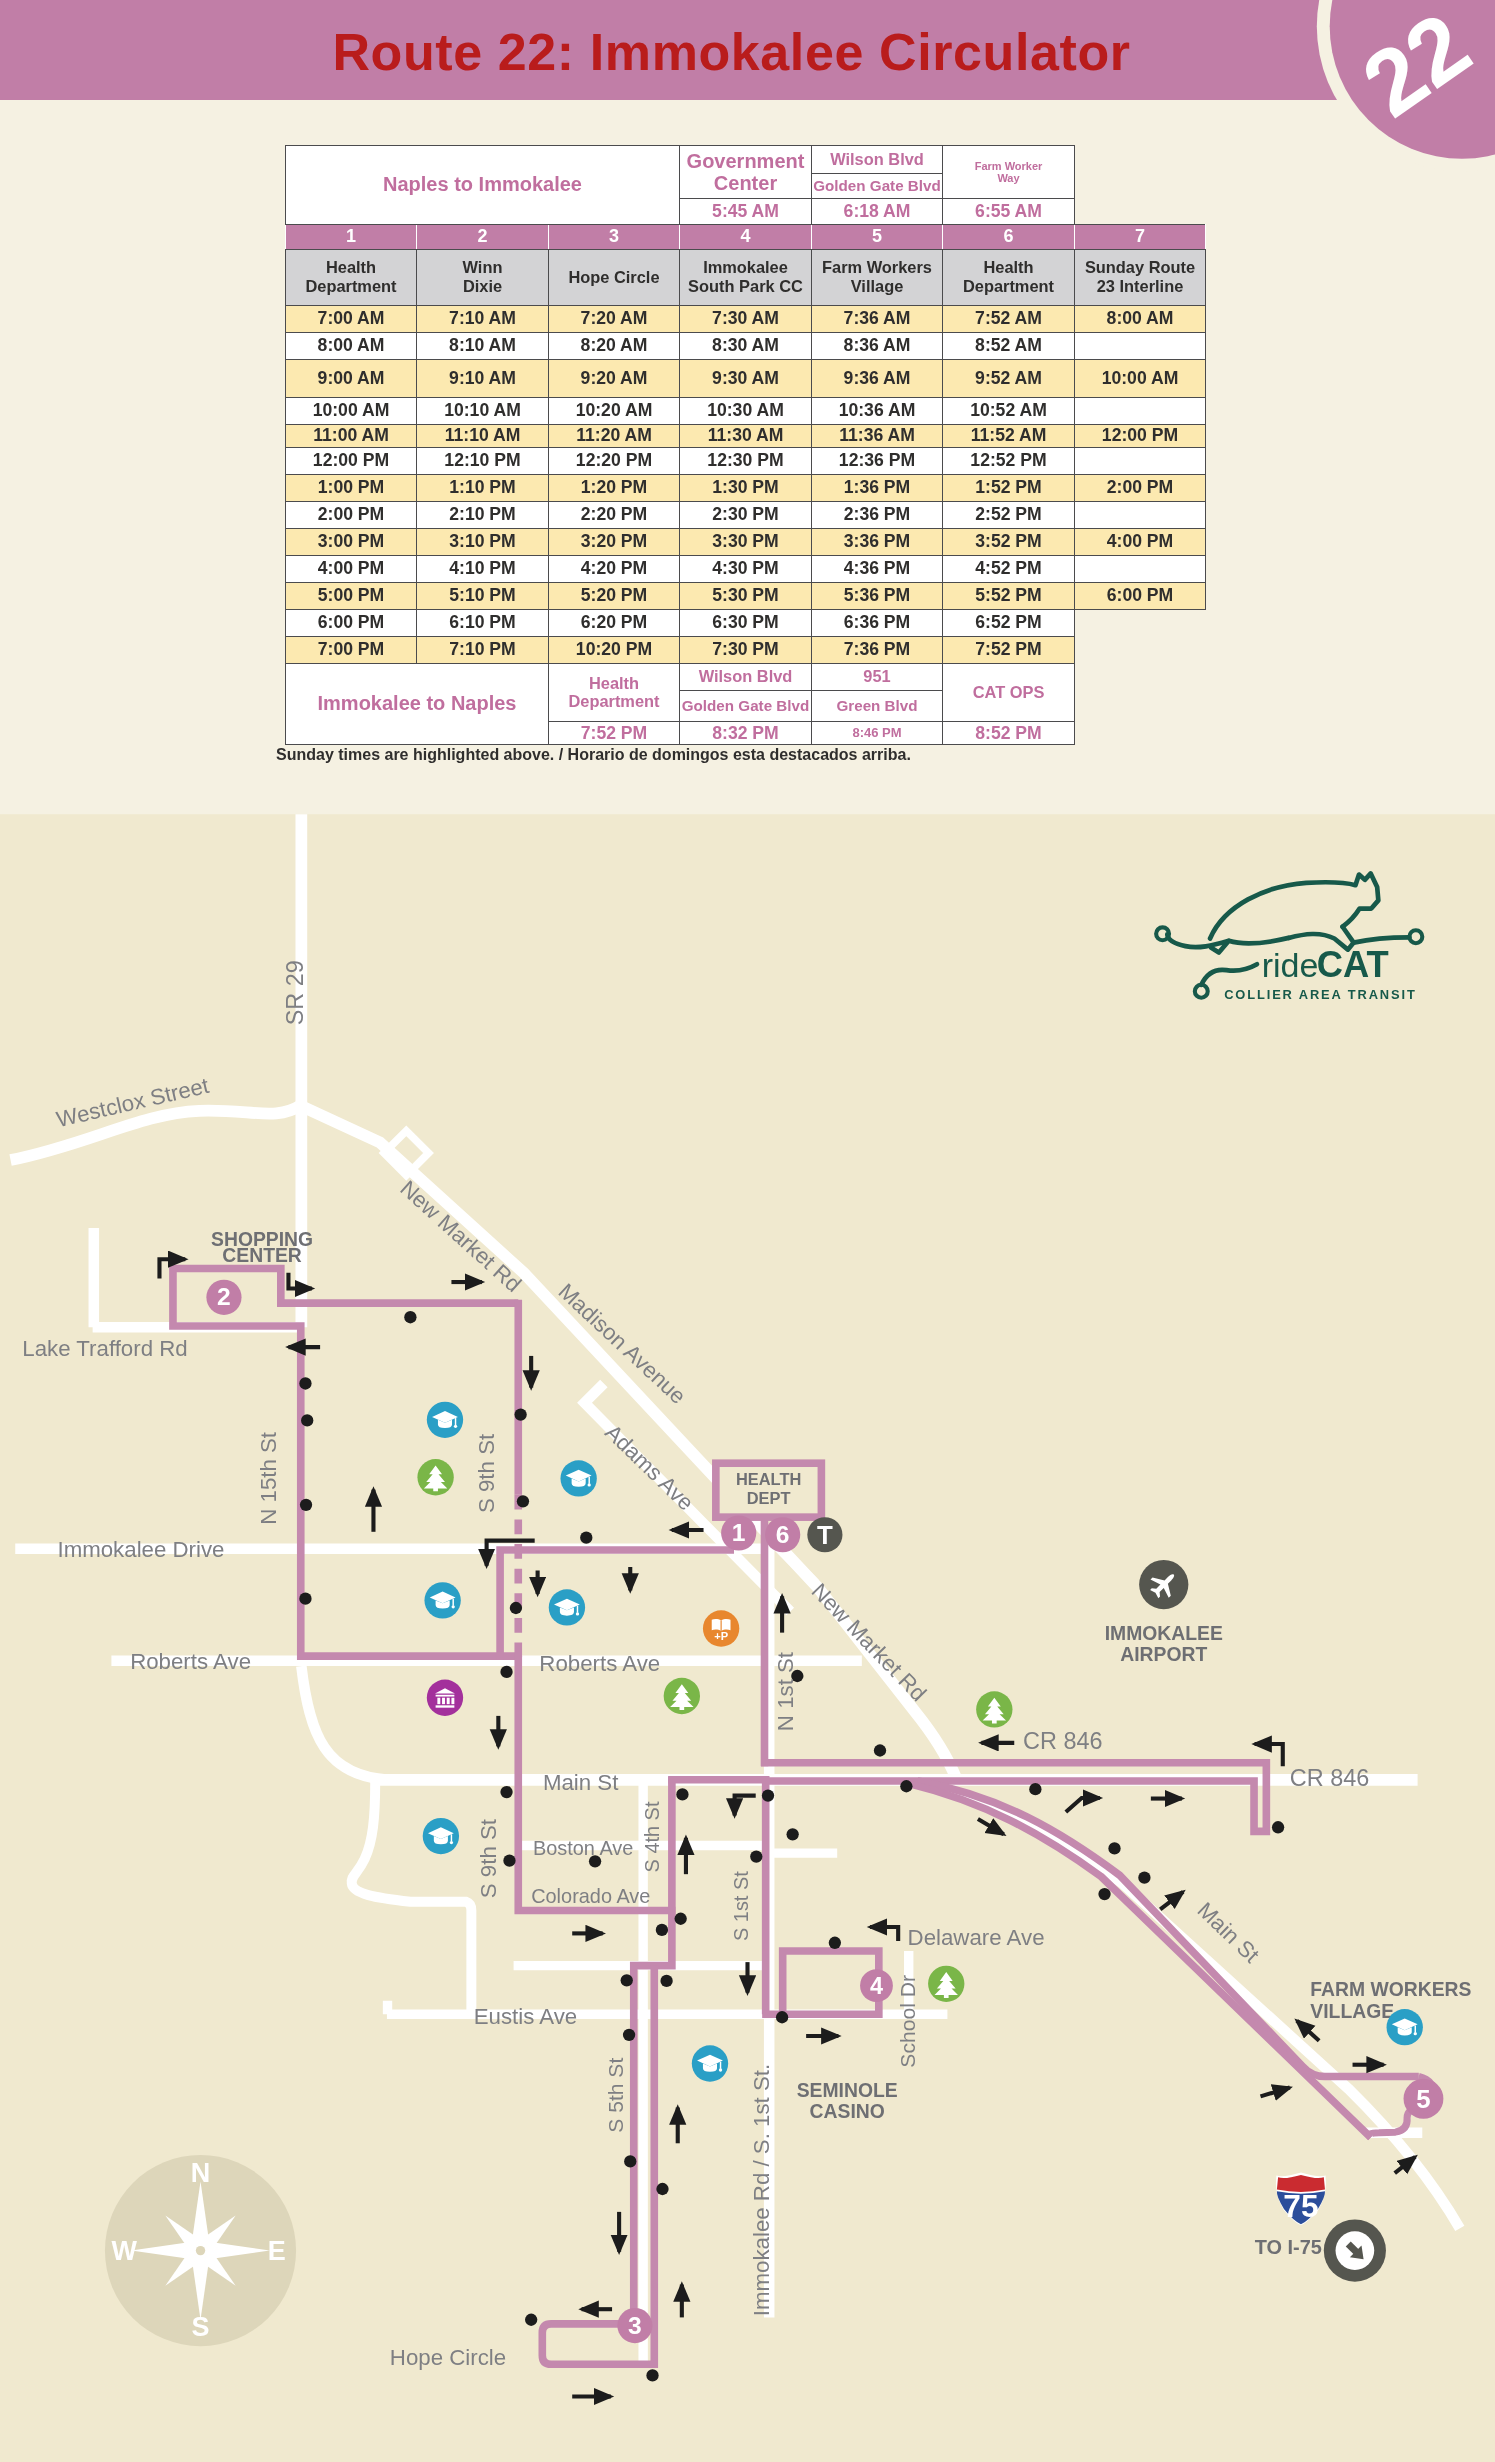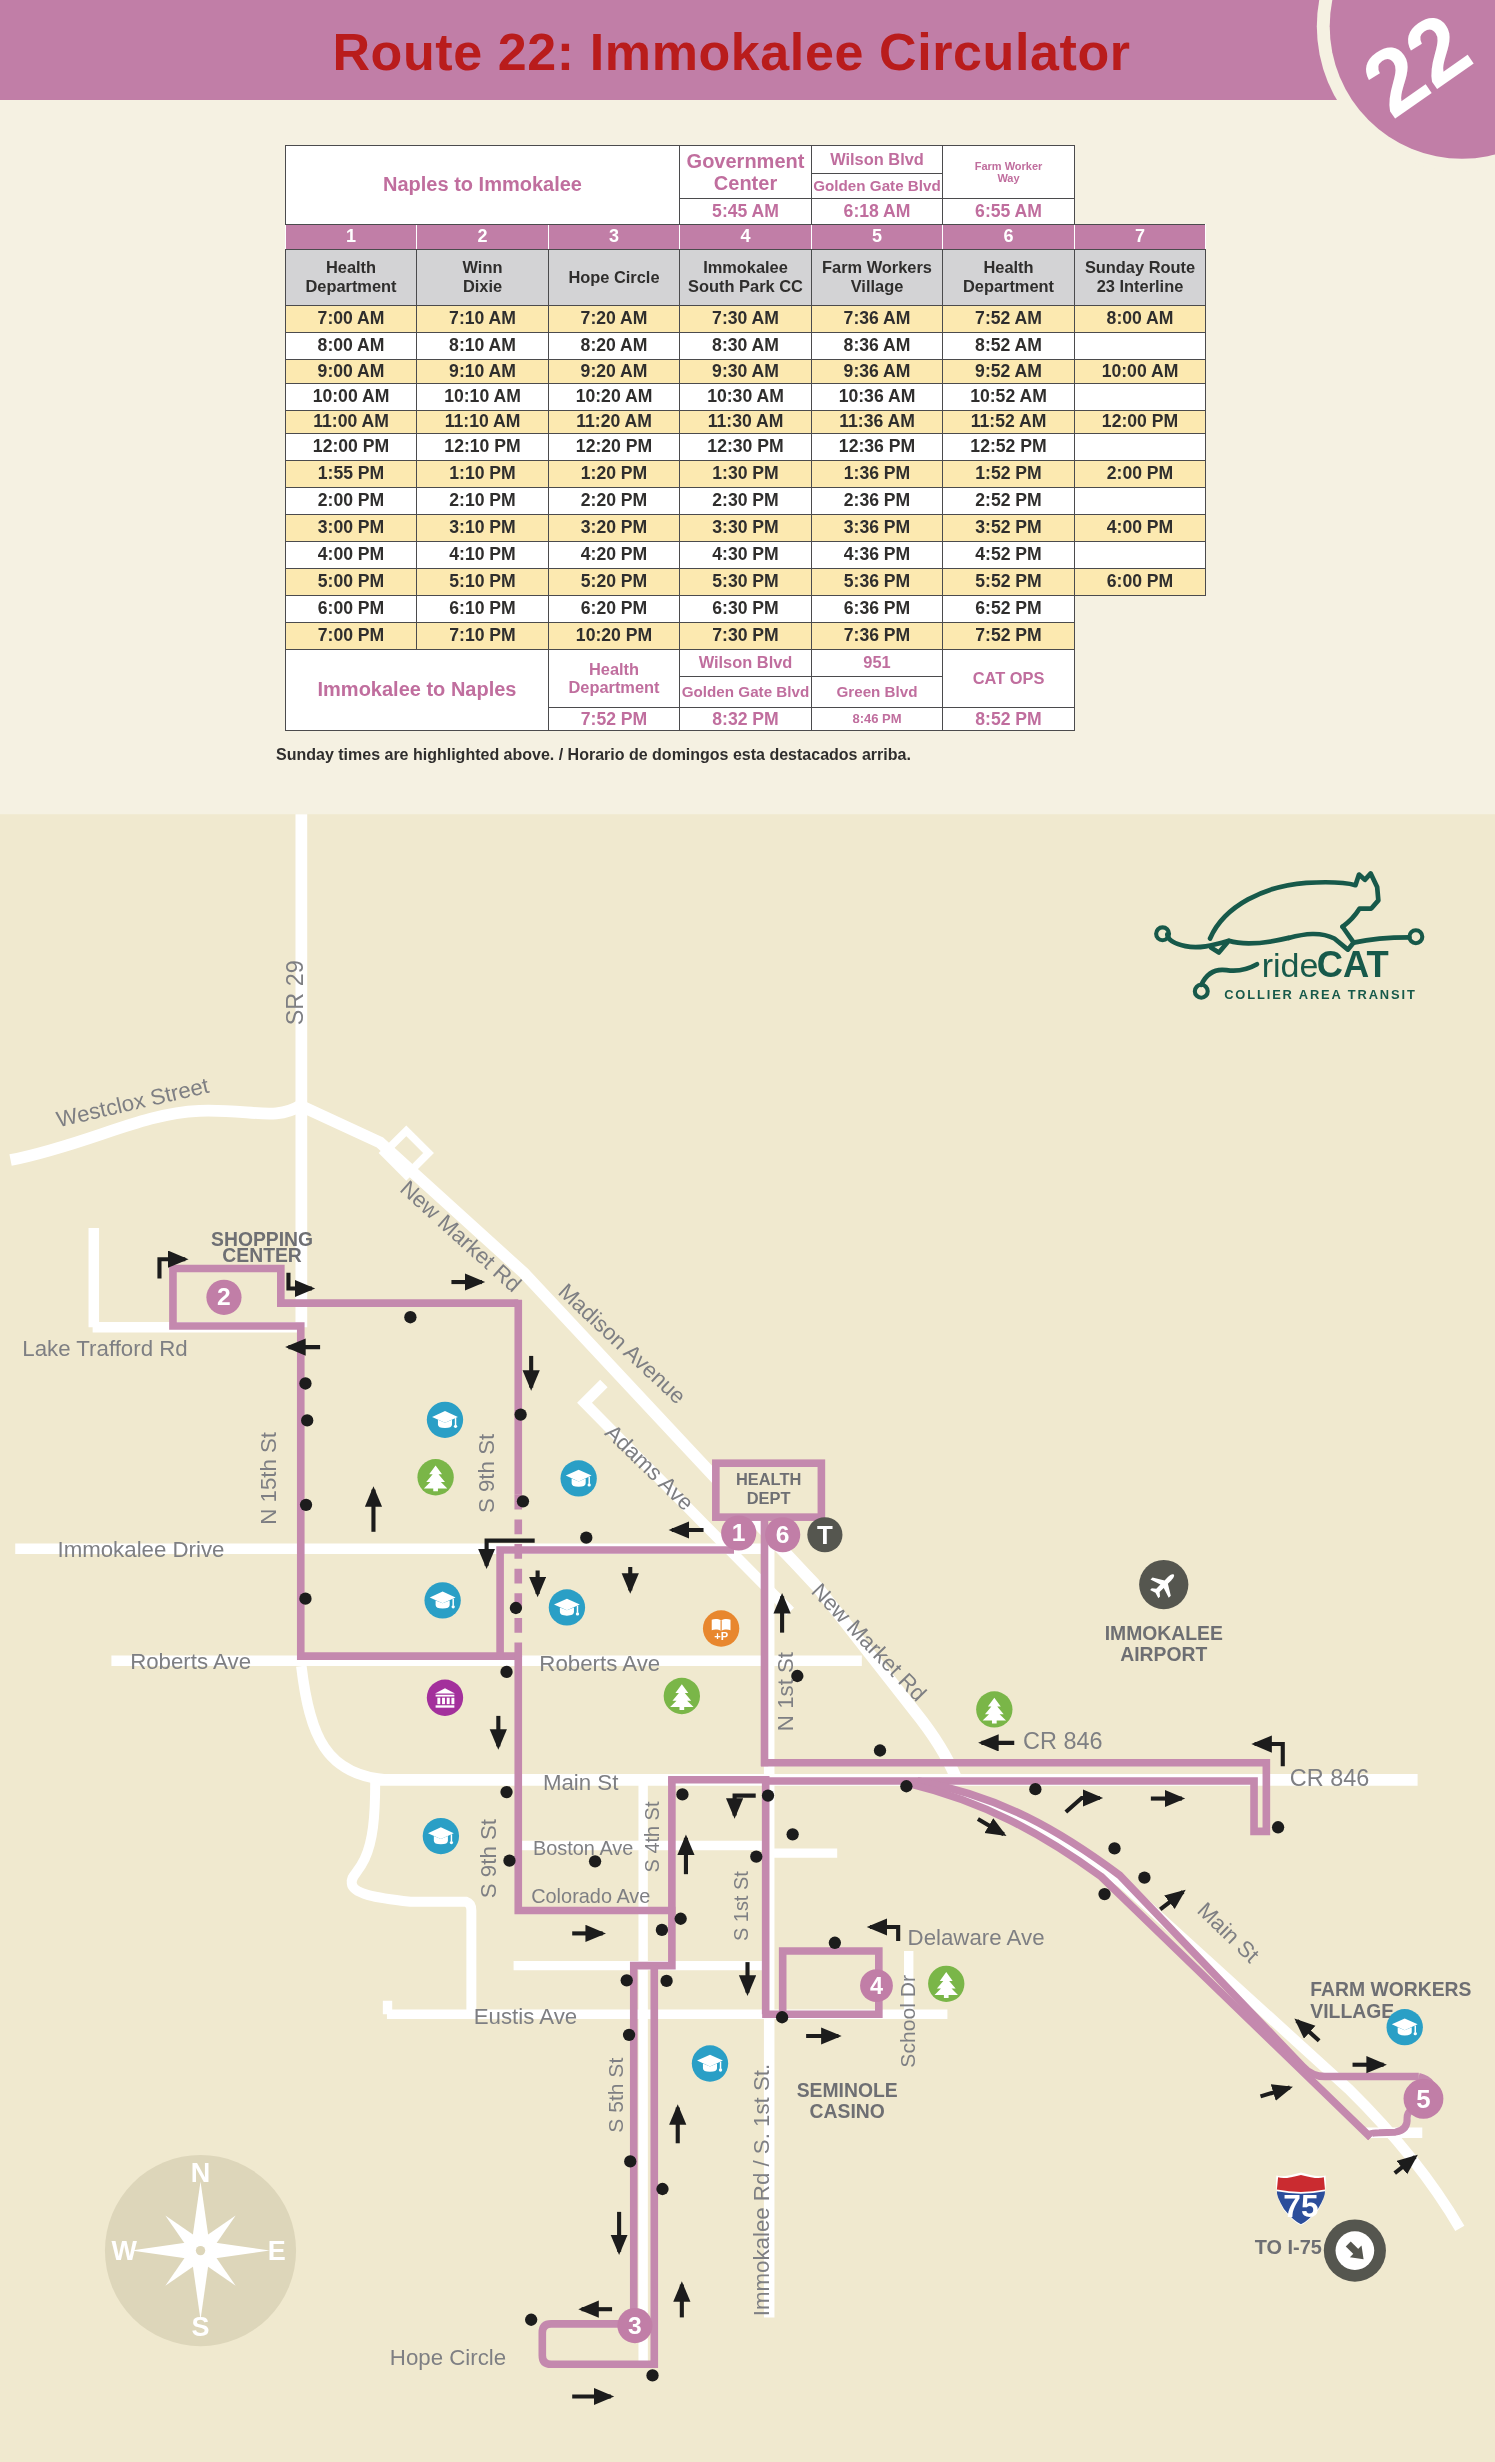--- a/index.html
+++ b/index.html
@@ -90,21 +90,21 @@
         </tr>
 <tr style="height:27px">
           <td class="wht">8:00 AM</td>
           <td class="wht">8:10 AM</td>
           <td class="wht">8:20 AM</td>
           <td class="wht">8:30 AM</td>
           <td class="wht">8:36 AM</td>
           <td class="wht">8:52 AM</td>
           <td class="wht"></td>
         </tr>
-<tr style="height:24px">
+<tr style="height:38px">
           <td class="yel">9:00 AM</td>
           <td class="yel">9:10 AM</td>
           <td class="yel">9:20 AM</td>
           <td class="yel">9:30 AM</td>
           <td class="yel">9:36 AM</td>
           <td class="yel">9:52 AM</td>
           <td class="yel">10:00 AM</td>
         </tr>
 <tr style="height:27px">
           <td class="wht">10:00 AM</td>
@@ -127,21 +127,21 @@
 <tr style="height:27px">
           <td class="wht">12:00 PM</td>
           <td class="wht">12:10 PM</td>
           <td class="wht">12:20 PM</td>
           <td class="wht">12:30 PM</td>
           <td class="wht">12:36 PM</td>
           <td class="wht">12:52 PM</td>
           <td class="wht"></td>
         </tr>
 <tr style="height:27px">
-          <td class="yel">1:55 PM</td>
+          <td class="yel">1:00 PM</td>
           <td class="yel">1:10 PM</td>
           <td class="yel">1:20 PM</td>
           <td class="yel">1:30 PM</td>
           <td class="yel">1:36 PM</td>
           <td class="yel">1:52 PM</td>
           <td class="yel">2:00 PM</td>
         </tr>
 <tr style="height:27px">
           <td class="wht">2:00 PM</td>
           <td class="wht">2:10 PM</td>

